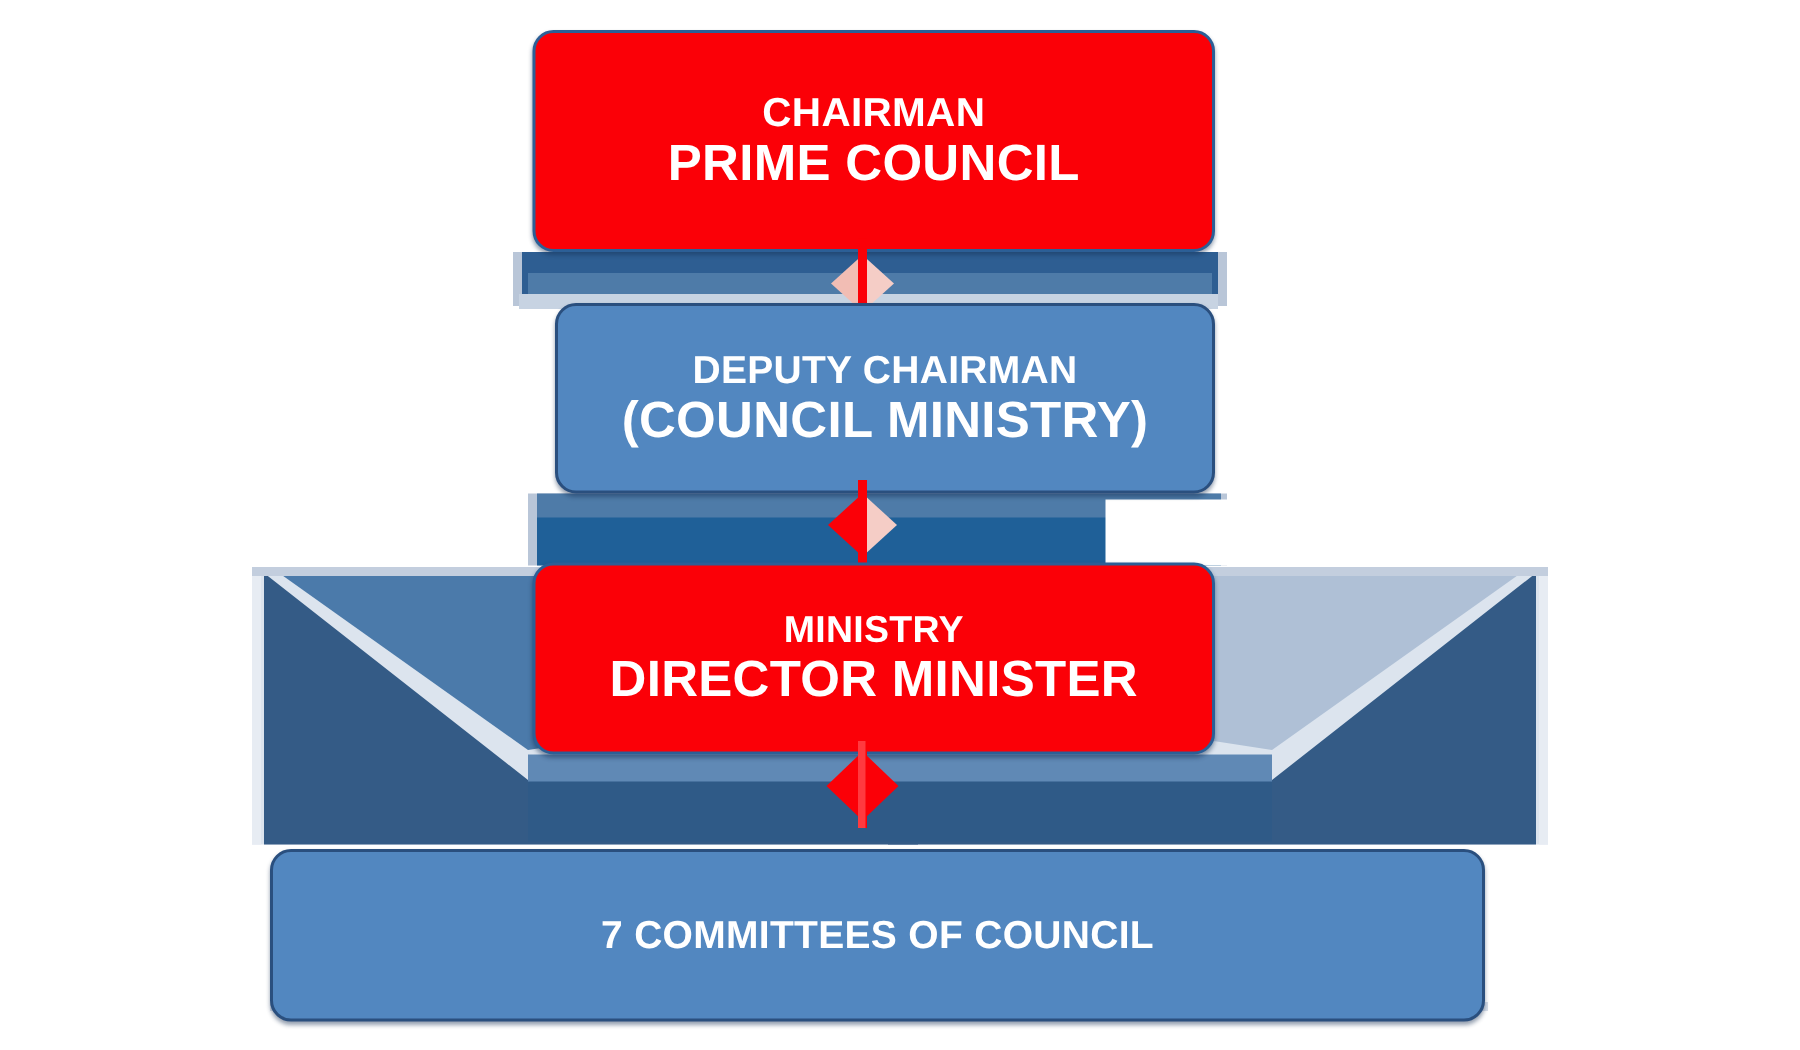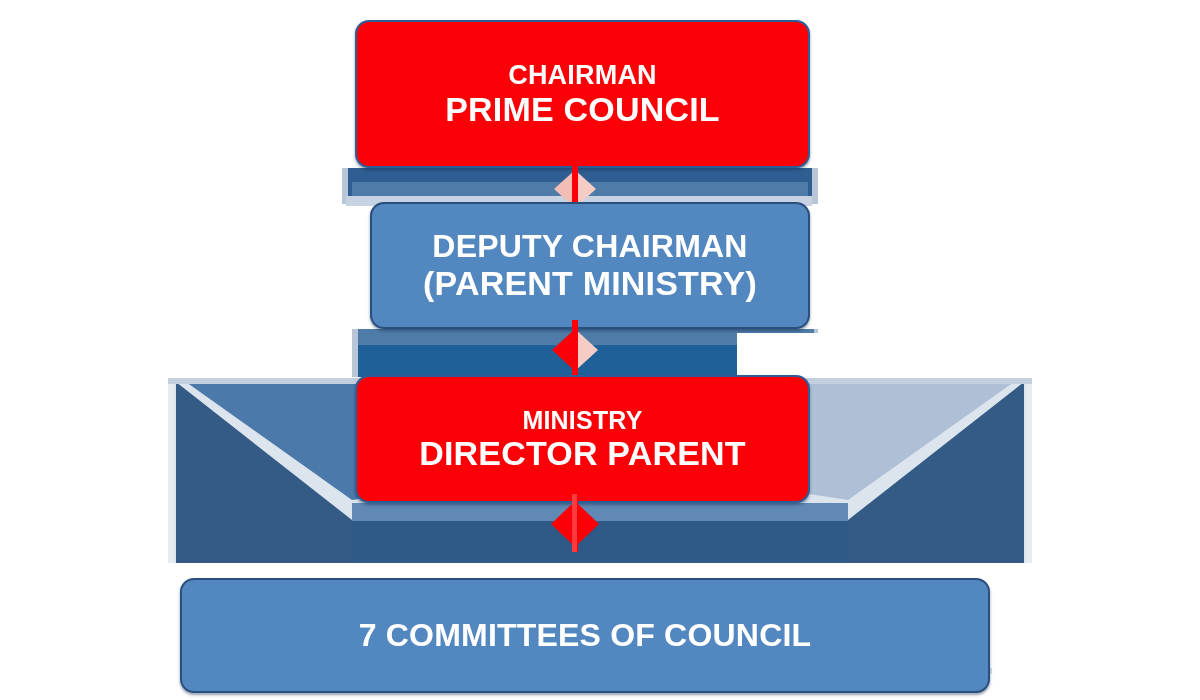--- a/index.html
+++ b/index.html
@@ -52,37 +52,37 @@
   }
   .node.blue {
     background: #5287c0;
     border: 2px solid #2a4f7e;
     box-shadow: 0 2px 3px rgba(20,45,80,0.45);
   }
 
   .line-sm { font-size: 27px; }
   .line-lg { font-size: 34px; }
   .line-xs { font-size: 25px; }
-  .line-base { font-size: 32px; }
+  .line-base { font-size: 26px; }
 
   
   #node-chairman {
     left: 355px; top: 20px;
     width: 455px; height: 148px;
   }
   #node-deputy {
     left: 370px; top: 202px;
     width: 440px; height: 127px;
   }
   #node-coordinator {
     left: 355px; top: 375px;
     width: 455px; height: 128px;
   }
   #node-committees {
-    left: 180px; top: 578px;
+    left: 180px; top: 566px;
     width: 810px; height: 115px;
   }
 
   
   .connector {
     position: absolute;
     width: 60px;
     height: 60px;
   }
   #conn-1 { left: 545px; top: 159px; }
@@ -155,33 +155,33 @@
 
   <svg class="connector" id="conn-1" viewBox="0 0 60 60">
     <rect x="27" y="0" width="6" height="58" fill="#FB0007"></rect>
     <polygon points="30,11 51,30 30,49" fill="#F5CDC6"></polygon>
     <polygon points="30,11 9,30 30,49" fill="#F2BDB4"></polygon>
     <rect x="27" y="0" width="6" height="58" fill="#FB0007"></rect>
   </svg>
 
   <div class="node blue" id="node-deputy">
     <div class="line-base">DEPUTY CHAIRMAN</div>
-    <div class="line-lg">(PARENT MINISTRY)</div>
+    <div class="line-lg">(COUNCIL MINISTRY)</div>
   </div>
 
   <svg class="connector" id="conn-2" viewBox="0 0 60 60">
     <rect x="27" y="0" width="6" height="58" fill="#FB0007"></rect>
     <polygon points="30,9 53,30 30,51" fill="#F5CDC6"></polygon>
     <polygon points="30,9 7,30 30,51" fill="#FB0007"></polygon>
     <rect x="27" y="0" width="6" height="58" fill="#FB0007"></rect>
   </svg>
 
   <div class="node red" id="node-coordinator">
     <div class="line-xs">MINISTRY</div>
-    <div class="line-lg">DIRECTOR PARENT</div>
+    <div class="line-lg">DIRECTOR MINISTER</div>
   </div>
 
   <svg class="connector" id="conn-3" viewBox="0 0 60 60">
     <rect x="27" y="0" width="6" height="58" fill="#FB0007"></rect>
     <polygon points="30,7 54,30 30,53" fill="#FB0007"></polygon>
     <polygon points="30,7 6,30 30,53" fill="#FB0007"></polygon>
     <rect x="27" y="0" width="5" height="58" fill="#FF3A3F"></rect>
   </svg>
 
   <div class="node blue" id="node-committees">

